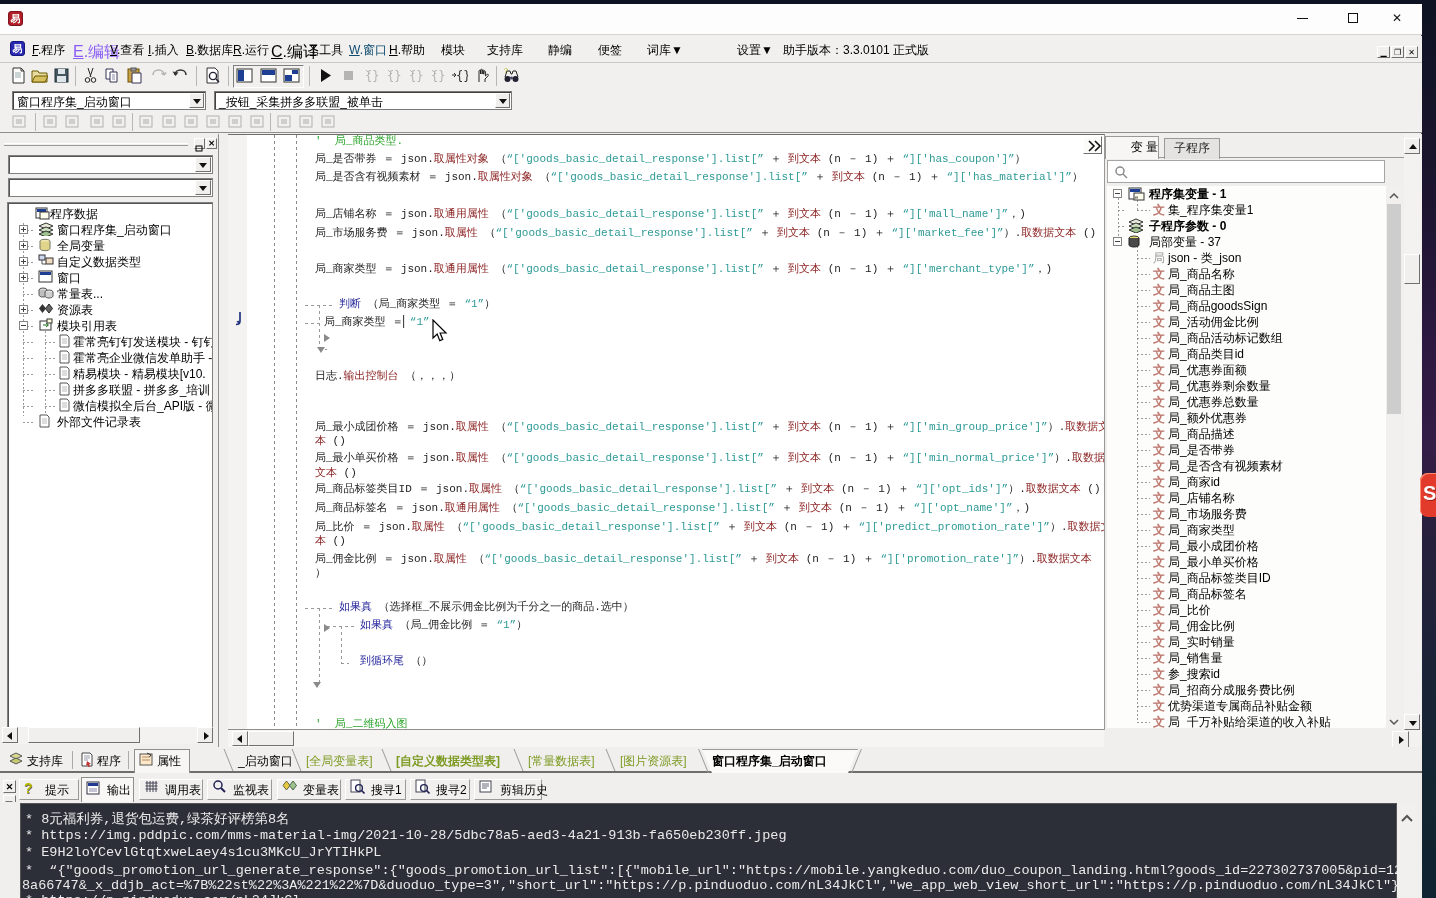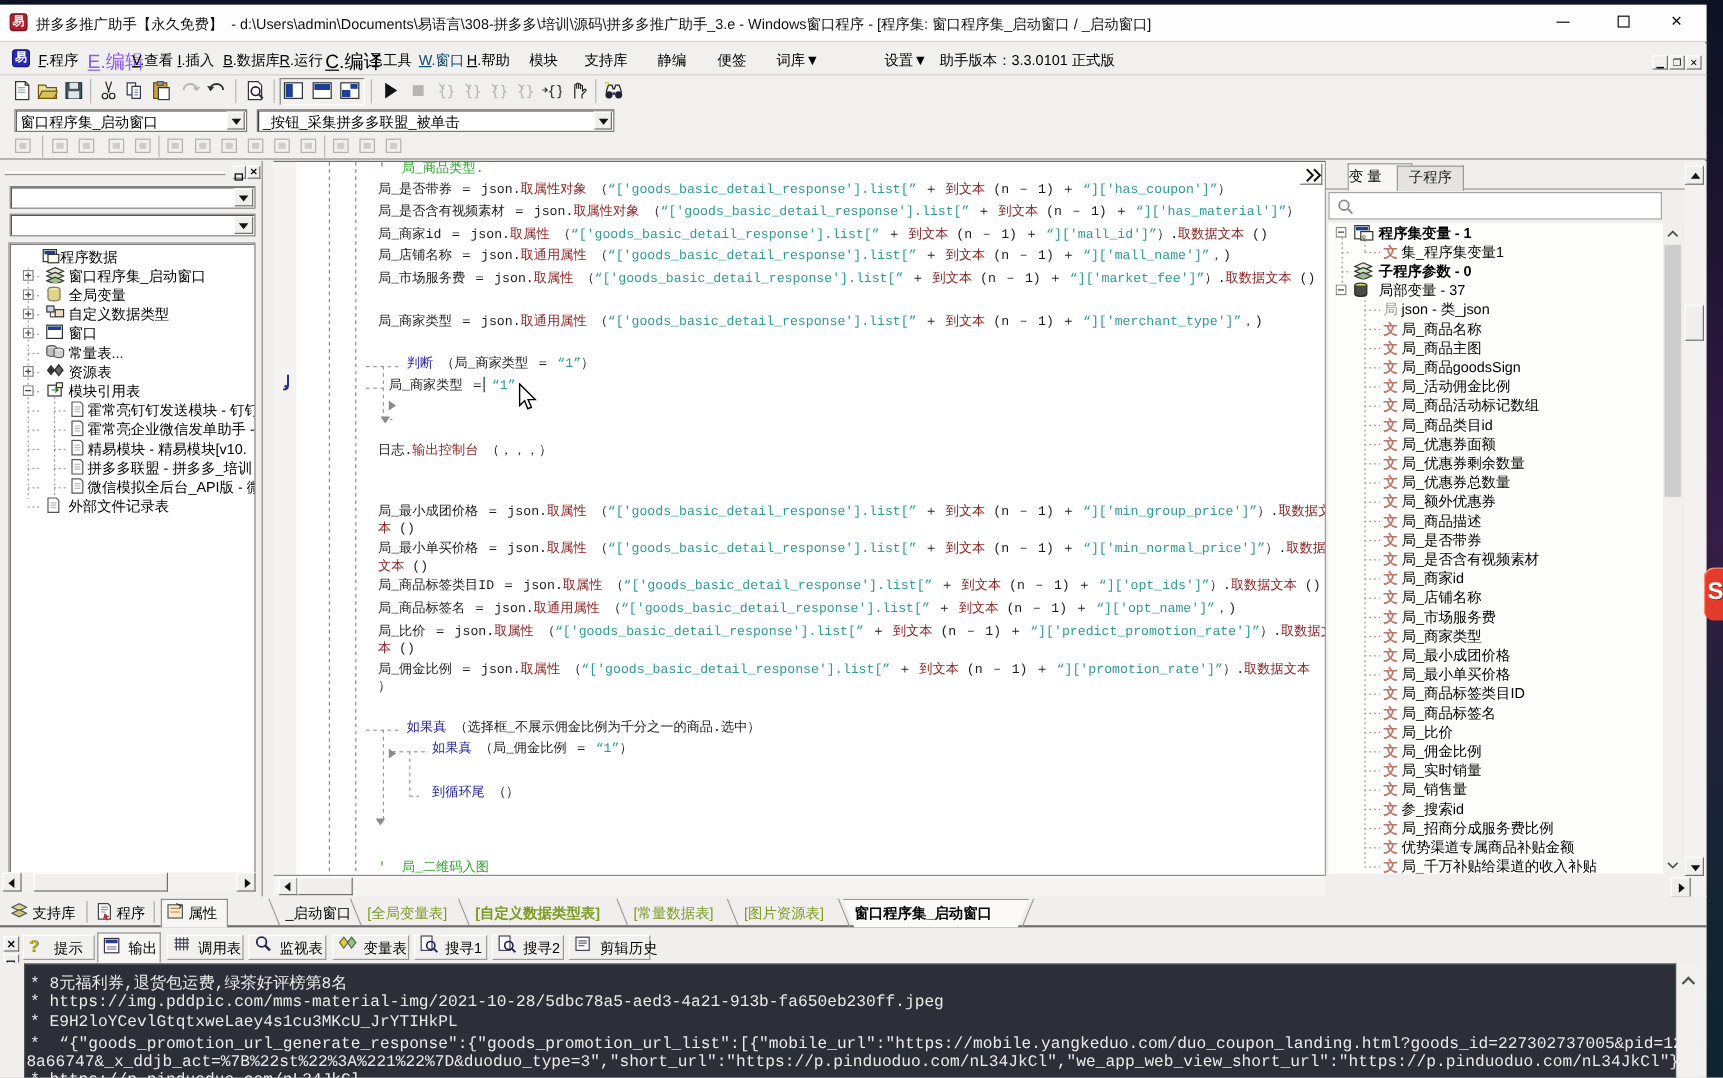--- a/index.html
+++ b/index.html
@@ -17,21 +17,20 @@
 .tabtxt{font-size:12px;color:#000}
 .mono13{font-family:"Liberation Mono",monospace;font-size:13.5px;color:#ebebeb;white-space:pre}
 .wen{color:#c0746a;font-size:12px;font-weight:bold}
 .btn3d{background:#f0efee;border-top:1px solid #fff;border-left:1px solid #fff;border-bottom:1px solid #707070;border-right:1px solid #707070}
 </style></head><body>
 <div id="desktop"></div>
 
 <div id="win">
 <div class="abs" style="left:0;top:0;width:1422px;height:31px;background:#fdfdfd;border-bottom:1px solid #d5d5d5">
 <div class="abs" style="left:8px;top:7px;width:15px;height:15px;background:#b01e28;border-radius:3px;border:1px solid #7d1420;color:#fff;font-size:10px;line-height:14px;text-align:center;font-weight:bold">易</div>
-<div class="abs" style="left:30px;top:8px;font-size:12px;color:#111;white-space:nowrap">拼多多推广助手【永久免费】&nbsp; - d:\Users\admin\Documents\易语言\308-拼多多\培训\源码\拼多多推广助手_3.e - Windows窗口程序 - [程序集: 窗口程序集_启动窗口 / _启动窗口]</div>
 <div class="abs" style="left:1297px;top:14px;width:11px;height:1px;background:#111"></div>
 <div class="abs" style="left:1348px;top:9px;width:10px;height:10px;border:1px solid #111"></div>
 <div class="abs" style="left:1392px;top:8px;width:12px;height:12px;font-size:12px;line-height:12px;color:#111">✕</div>
 </div>
 <div class="abs" style="left:0;top:32px;width:1422px;height:27px;background:#f1f0ef;border-bottom:1px solid #c9c8c6">
 <div class="abs" style="left:10px;top:5px;width:15px;height:15px;background:#2a2ab0;border-radius:3px;border:1px solid #151580;color:#fff;font-size:10px;line-height:14px;text-align:center;font-weight:bold">易</div>
 <div class="abs" style="left:32px;top:6px;font-size:12px;color:#000"><span style="text-decoration:underline">F</span>.程序</div>
 <div class="abs" style="left:73px;top:6px;font-size:16px;color:#8b5cf6"><span style="text-decoration:underline">E</span>.编辑</div>
 <div class="abs" style="left:110px;top:6px;font-size:12px;color:#000"><span style="text-decoration:underline">V</span>.查看</div>
 <div class="abs" style="left:148px;top:6px;font-size:12px;color:#000"><span style="text-decoration:underline">I</span>.插入</div>
@@ -377,21 +376,20 @@
 <div class="abs" style="left:0;top:0;width:19px;height:596px;background:#f4f3f2"></div>
 <div class="abs" style="left:46px;top:0;width:1px;height:596px;background-image:linear-gradient(180deg,#8a8a8a 50%,transparent 50%);background-size:1px 6px"></div>
 <div class="abs" style="left:68px;top:0;width:1px;height:596px;background-image:linear-gradient(180deg,#8a8a8a 50%,transparent 50%);background-size:1px 6px"></div>
 <svg class="abs" style="left:4px;top:177px" width="12" height="14" viewBox="0 0 12 14">
         <path d="M8 0v9M8 9c0 2-1.5 3.5-4 3.5" stroke="#22337f" stroke-width="1.7" fill="none"></path>
         <path d="M8.2 12.5L4.4 9.8l2.2-1.4z" fill="#22337f"></path>
       </svg>
 <div class="abs code" style="left:87px;top:-1px;line-height:15px"><span class="c">′  局_商品类型.</span></div>
 <div class="abs code" style="left:87px;top:17px;line-height:15px">局_是否带券 ＝ json.<span class="m">取属性对象</span> （<span class="s">“['goods_basic_detail_response'].list[”</span> ＋ <span class="m">到文本</span> (n － 1) ＋ <span class="s">“]['has_coupon']”</span>）</div>
 <div class="abs code" style="left:87px;top:35px;line-height:15px">局_是否含有视频素材 ＝ json.<span class="m">取属性对象</span> （<span class="s">“['goods_basic_detail_response'].list[”</span> ＋ <span class="m">到文本</span> (n － 1) ＋ <span class="s">“]['has_material']”</span>）</div>
-<div class="abs code" style="left:87px;top:54px;line-height:15px">局_商家id ＝ json.<span class="m">取属性</span> （<span class="s">“['goods_basic_detail_response'].list[”</span> ＋ <span class="m">到文本</span> (n － 1) ＋ <span class="s">“]['mall_id']”</span>）.<span class="m">取数据文本</span> ()</div>
 <div class="abs code" style="left:87px;top:72px;line-height:15px">局_店铺名称 ＝ json.<span class="m">取通用属性</span> （<span class="s">“['goods_basic_detail_response'].list[”</span> ＋ <span class="m">到文本</span> (n － 1) ＋ <span class="s">“]['mall_name']”</span>，)</div>
 <div class="abs code" style="left:87px;top:91px;line-height:15px">局_市场服务费 ＝ json.<span class="m">取属性</span> （<span class="s">“['goods_basic_detail_response'].list[”</span> ＋ <span class="m">到文本</span> (n － 1) ＋ <span class="s">“]['market_fee']”</span>）.<span class="m">取数据文本</span> ()</div>
 <div class="abs code" style="left:87px;top:127px;line-height:15px">局_商家类型 ＝ json.<span class="m">取通用属性</span> （<span class="s">“['goods_basic_detail_response'].list[”</span> ＋ <span class="m">到文本</span> (n － 1) ＋ <span class="s">“]['merchant_type']”</span>，)</div>
 <div class="abs code" style="left:111px;top:162px;line-height:15px"><span class="k">判断</span> （局_商家类型 ＝ <span class="s">“1”</span>）</div>
 <div class="abs code" style="left:96px;top:180px;line-height:15px">局_商家类型 ＝<b style="font-weight:normal;color:#000">▏</b><span class="s">“1”</span></div>
 <div class="abs code" style="left:87px;top:234px;line-height:15px">日志.<span class="m">输出控制台</span> （，，，）</div>
 <div class="abs code" style="left:87px;top:285px;line-height:15px">局_最小成团价格 ＝ json.<span class="m">取属性</span> （<span class="s">“['goods_basic_detail_response'].list[”</span> ＋ <span class="m">到文本</span> (n － 1) ＋ <span class="s">“]['min_group_price']”</span>）.<span class="m">取数据文</span></div>
 <div class="abs code" style="left:87px;top:299px;line-height:15px"><span class="m">本</span> ()</div>
 <div class="abs code" style="left:87px;top:316px;line-height:15px">局_最小单买价格 ＝ json.<span class="m">取属性</span> （<span class="s">“['goods_basic_detail_response'].list[”</span> ＋ <span class="m">到文本</span> (n － 1) ＋ <span class="s">“]['min_normal_price']”</span>）.<span class="m">取数据</span></div>
 <div class="abs code" style="left:87px;top:331px;line-height:15px"><span class="m">文本</span> ()</div>
@@ -434,21 +432,21 @@
         </svg></div>
 </div>
 <div class="abs" style="left:228px;top:725px;width:876px;height:18px;background:#f6f5f4;border-top:1px solid #8f8e8c">
 <div class="abs btn3d" style="left:4px;top:1px;width:16px;height:15px">
         <div style="margin:3px 0 0 4px;width:0;height:0;border-top:4px solid transparent;border-bottom:4px solid transparent;border-right:5px solid #111"></div>
       </div>
 <div class="abs btn3d" style="left:20px;top:1px;width:46px;height:15px"></div>
 </div>
 <div class="abs" style="left:1105px;top:130px;width:317px;height:614px;background:#f0efee">
 <div class="abs" style="left:0px;top:2px;width:300px;height:22px;border-bottom:1px solid #9a9998"></div>
-<div class="abs" style="left:18px;top:2px;width:54px;height:23px;background:#f7f6f5;border:1px solid #9a9998;border-bottom:none;font-size:12px;text-align:left;line-height:21px">变 量</div>
+<div class="abs" style="left:0;top:2px;width:54px;height:23px;background:#f7f6f5;border:1px solid #9a9998;border-bottom:none;font-size:12px;text-align:right;line-height:21px">变 量</div>
 <div class="abs" style="left:59px;top:4px;width:56px;height:21px;background:#e4e3e2;border:1px solid #9a9998;border-bottom:none;font-size:12px;text-align:center;line-height:19px;color:#222">子程序</div>
 <div class="abs" style="left:2px;top:26px;width:278px;height:23px;background:#fff;border:1px solid #a5a4a3">
         <svg class="abs" style="left:6px;top:4px" width="14" height="14">
           <circle cx="6" cy="6" r="4" fill="none" stroke="#8a8a8a" stroke-width="1.5"></circle>
           <path d="M9 9l4 4" stroke="#8a8a8a" stroke-width="1.5"></path>
         </svg>
       </div>
 <div class="abs" style="left:2px;top:52px;width:279px;height:542px;background:#fdfdfc;overflow:hidden">
 <div class="abs" style="left:11px;top:12px;width:1px;height:40px;background-image:linear-gradient(180deg,#9a9a9a 50%,transparent 50%);background-size:1px 4px"></div>
 <div class="abs" style="left:11px;top:24px;width:8px;height:1px;background-image:linear-gradient(90deg,#9a9a9a 50%,transparent 50%);background-size:4px 1px"></div>

